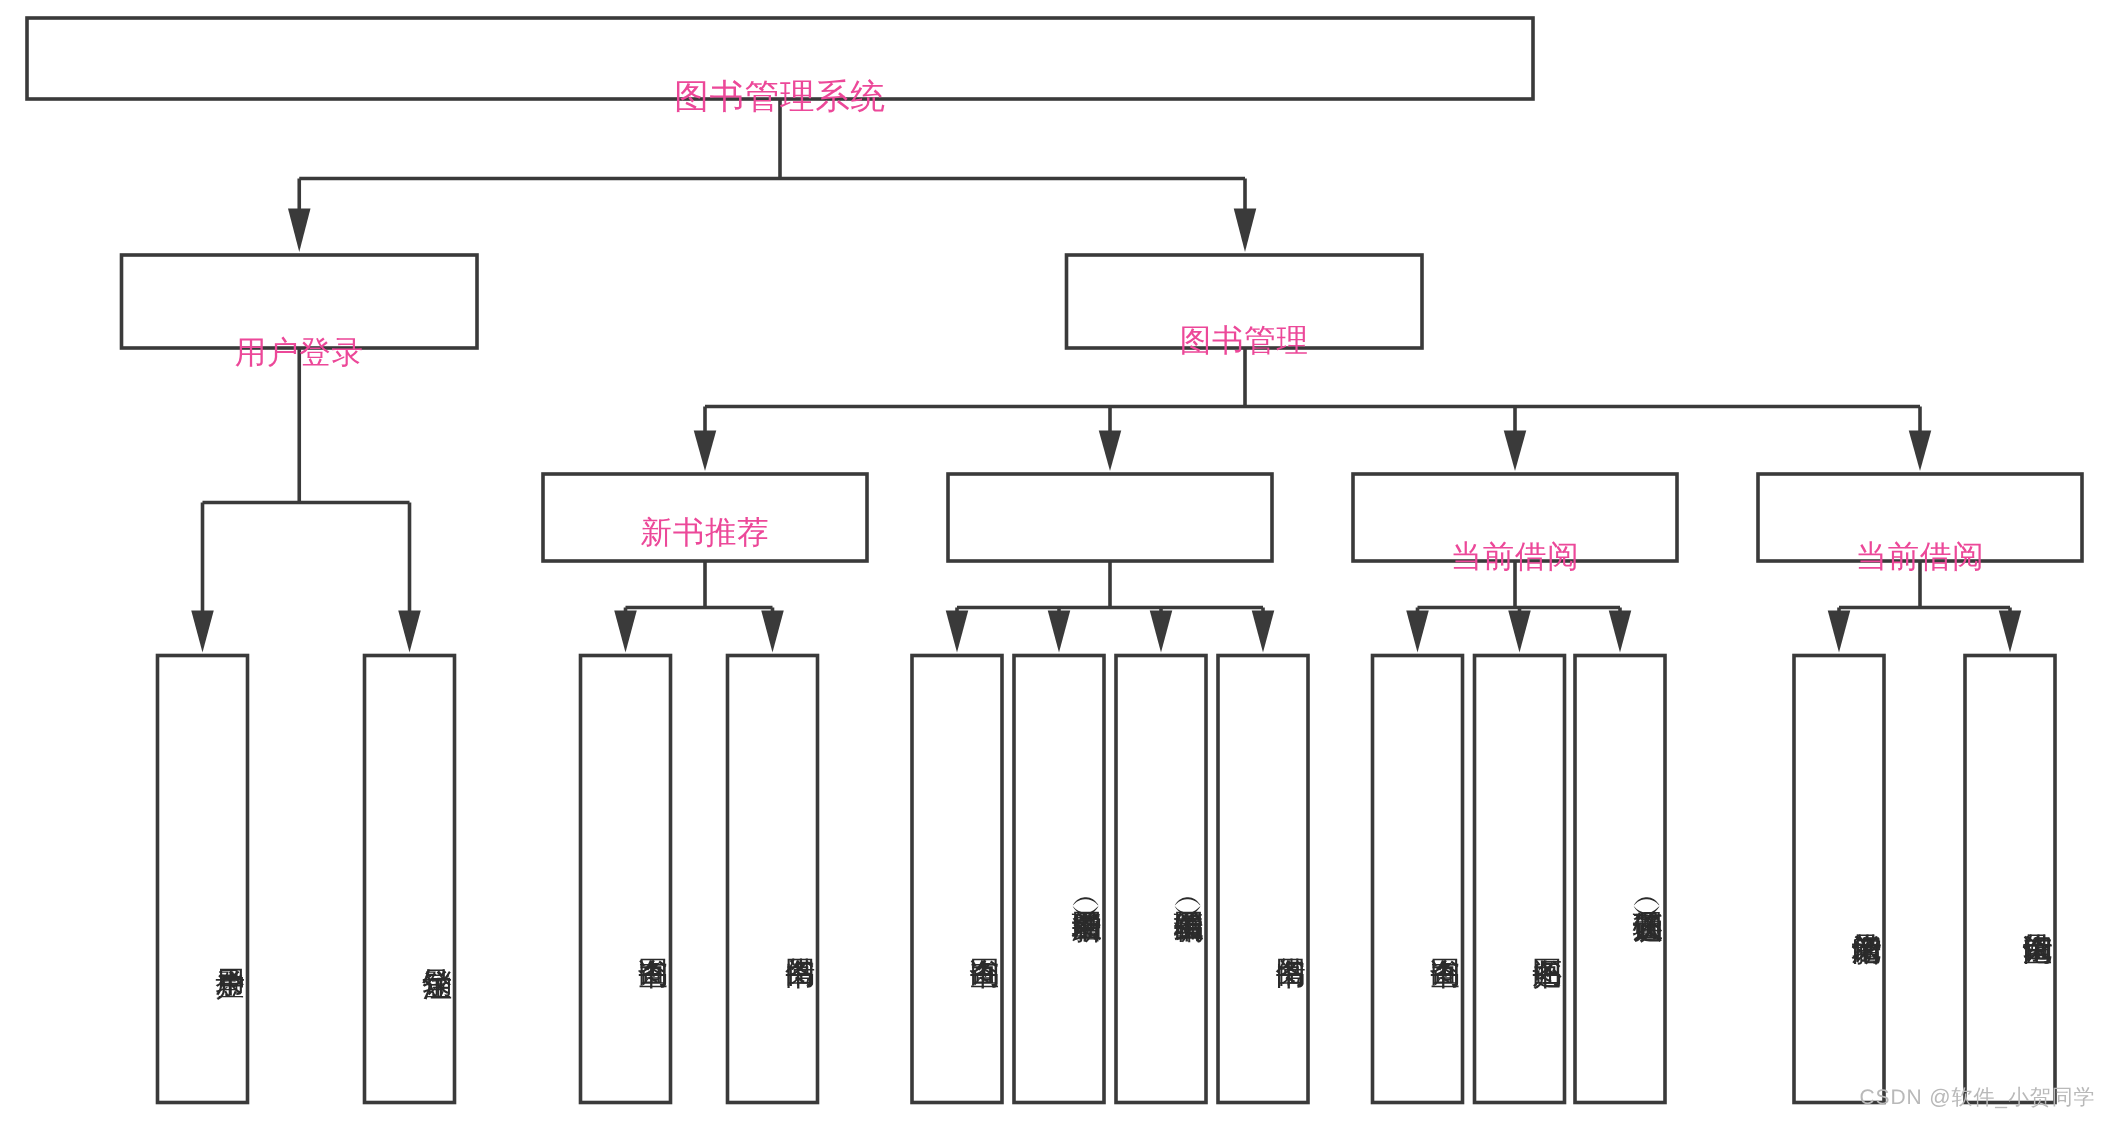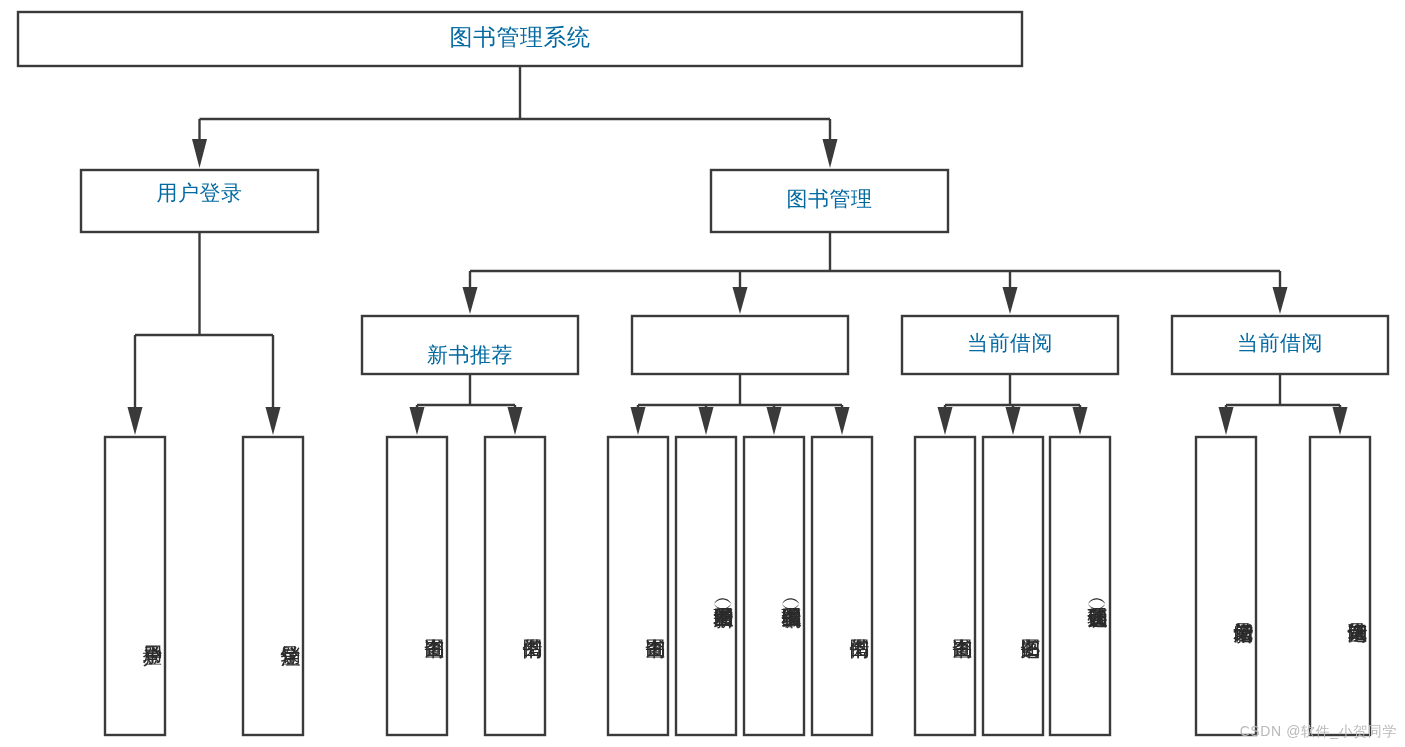--- a/index.html
+++ b/index.html
@@ -38,27 +38,28 @@
   }
   .arrow-head {
     fill: #3a3a3a;
     stroke: none;
   }
   .node-label-h {
     position: absolute;
     display: flex;
     align-items: center;
     justify-content: center;
-    color: #0369a1;
-    font-family: Liberation Mono, monospace;
+    color: #ec4899;
+    font-family: Liberation Serif, serif;
     font-size: 21px;
     line-height: 1.25;
     letter-spacing: 0.5px;
     white-space: nowrap;
     pointer-events: none;
+    margin-top: 26px;
   }
   .node-label-v {
     position: absolute;
     display: flex;
     align-items: flex-start;
     justify-content: center;
     color: #2b2b2b;
     font-family: "Liberation Sans", "DejaVu Sans", sans-serif;
     font-size: 20px;
     line-height: 1.28;
@@ -164,24 +165,24 @@
     <rect class="node-box" x="812" y="437" width="60" height="298"></rect>
     <rect class="node-box" x="915" y="437" width="60" height="298"></rect>
     <rect class="node-box" x="983" y="437" width="60" height="298"></rect>
     <rect class="node-box" x="1050" y="437" width="60" height="298"></rect>
     <rect class="node-box" x="1196" y="437" width="60" height="298"></rect>
     <rect class="node-box" x="1310" y="437" width="60" height="298"></rect>
   </svg>
 
   <div class="node-label-h" style="left:18px; top:12px; width:1004px; height:54px; font-size:23px;">图书管理系统</div>
 
-  <div class="node-label-h" style="left:81px; top:170px; width:237px; height:50px;">用户登录</div>
+  <div class="node-label-h" style="left:81px; top:184px; width:237px; height:50px;">用户登录</div>
   <div class="node-label-h" style="left:711px; top:170px; width:237px; height:62px;border-radius:26px;">图书管理</div>
 
-  <div class="node-label-h" style="left:362px; top:328px; width:216px; height:58px;">新书推荐</div>
+  <div class="node-label-h" style="left:362px; top:300px; width:216px; height:58px;">新书推荐</div>
   <div class="node-label-h" style="left:902px; top:316px; width:216px; height:58px;text-align:right;">当前借阅</div>
   <div class="node-label-h" style="left:1172px; top:316px; width:216px; height:58px;">当前借阅</div>
 
   <div class="node-label-v" style="left:105px; top:525px; width:60px; height:210px;">用户登录</div>
   <div class="node-label-v" style="left:243px; top:525px; width:60px; height:210px;">注销登录</div>
   <div class="node-label-v" style="left:387px; top:510px; width:60px; height:225px;">查询图书</div>
   <div class="node-label-v" style="left:485px; top:510px; width:60px; height:225px;">借阅图书</div>
   <div class="node-label-v" style="left:608px; top:510px; width:60px; height:225px;">查询图书</div>
   <div class="node-label-v" style="left:676px; top:448px; width:60px; height:287px;">新增图书（管理员）</div>
   <div class="node-label-v" style="left:744px; top:448px; width:60px; height:287px;">编辑图书（管理员）</div>

